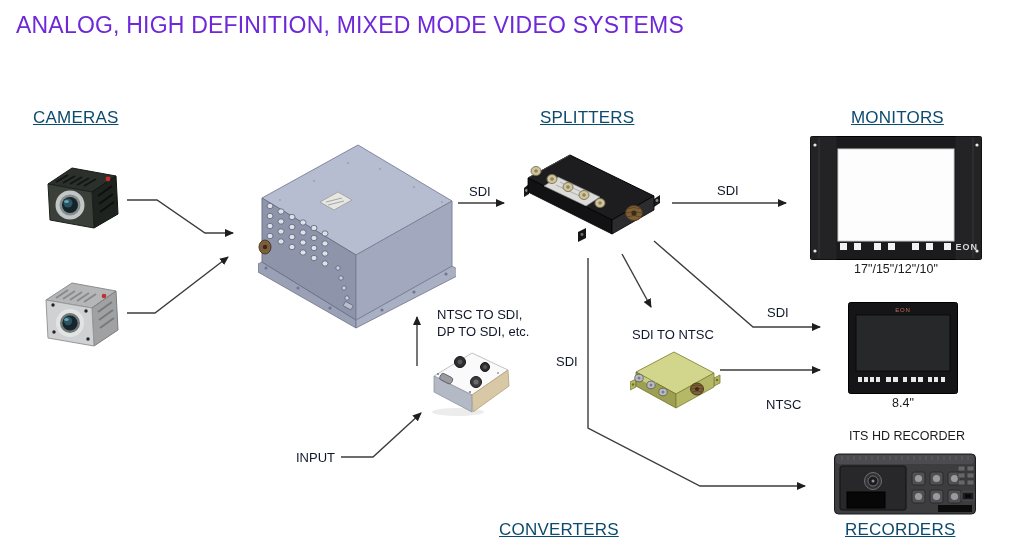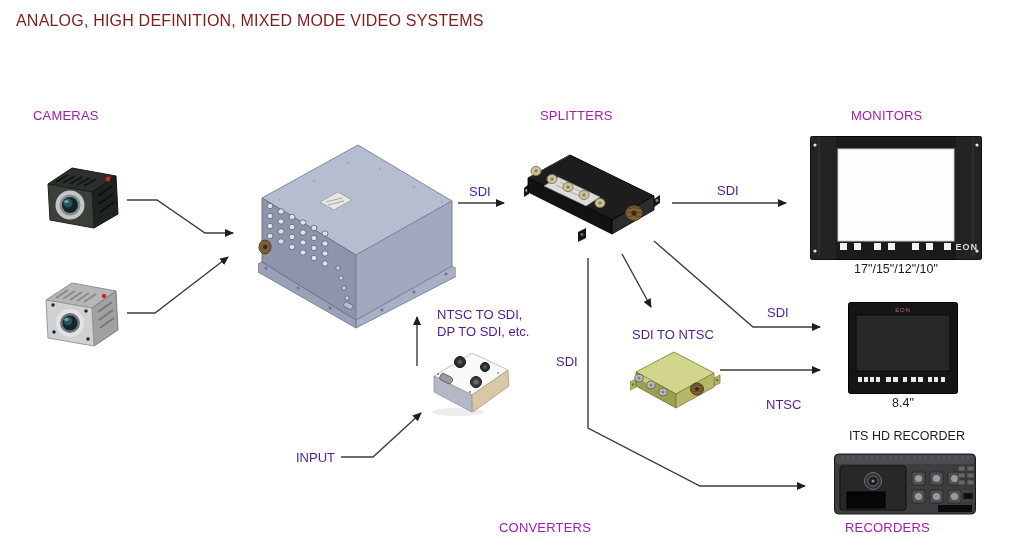--- a/index.html
+++ b/index.html
@@ -1,20 +1,20 @@
 <!DOCTYPE html>
 <html><head>
 <meta charset="utf-8">
 <style>
   html,body{margin:0;padding:0;background:#fff;}
   #stage{position:relative;width:1024px;height:558px;background:#ffffff;overflow:hidden;
          font-family:"Liberation Sans",sans-serif;}
-  .title{position:absolute;left:16px;top:12px;font-size:16px;letter-spacing:.2px;color:#7f1d1d;white-space:nowrap;}
-  .hdr{position:absolute;font-size:13px;letter-spacing:.2px;color:#a21caf;white-space:nowrap;}
-  .tag{position:absolute;font-size:13px;color:#4c1d95;white-space:nowrap;}
+  .title{position:absolute;left:16px;top:12px;font-size:23px;letter-spacing:.2px;color:#6d28d9;white-space:nowrap;}
+  .hdr{position:absolute;font-size:17px;letter-spacing:.2px;color:#0c4a6e;white-space:nowrap;text-decoration:underline;}
+  .tag{position:absolute;font-size:13px;color:#0f172a;white-space:nowrap;}
   .cap{position:absolute;font-size:12.5px;color:#1b1b1b;white-space:nowrap;}
   .ctr{text-align:center;}
   .dev{position:absolute;}
   .dev svg{display:block;}
   #wires{position:absolute;left:0;top:0;pointer-events:none;}
 </style>
 </head>
 <body>
 
 <div id="stage">

